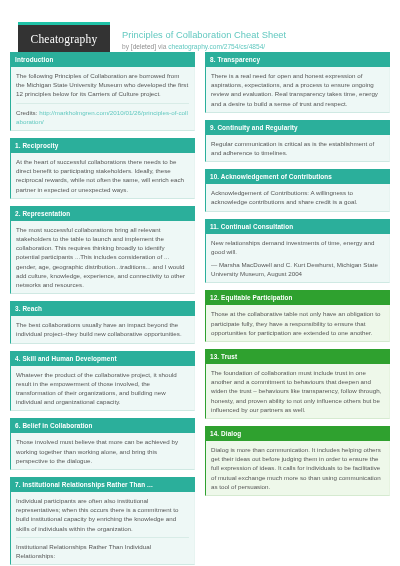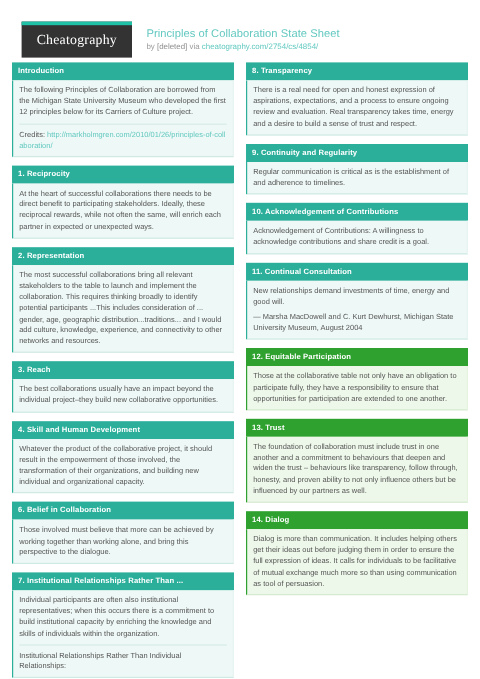--- a/index.html
+++ b/index.html
@@ -6,21 +6,21 @@
   html, body {
     margin: 0; padding: 0;
     width: 400px; height: 566px;
     background: #ffffff;
     font-family: "Liberation Sans", sans-serif;
     -webkit-font-smoothing: antialiased;
   }
   .page { width: 400px; height: 566px; position: relative; overflow: hidden; background:#fff; }
 
   
-  .header { display: flex; align-items: center; padding: 13px 0 0 18px; height: 52px; }
+  .header { display: flex; align-items: flex-end; padding: 13px 0 0 18px; height: 52px; }
   .logo-box {
     width: 92px; height: 30px;
     background: #333333;
     border-top: 3px solid #1FC2A7;
     display: flex; align-items: center; justify-content: center;
     flex: 0 0 auto;
   }
   .logo-text {
     color: #ffffff;
     font-family: "Liberation Serif", serif;
@@ -94,21 +94,21 @@
 </head>
 <body>
 
 <div class="page">
 
   <div class="header">
     <div class="logo-box">
       <span class="logo-text">Cheatography</span>
     </div>
     <div class="title-wrap">
-      <div class="sheet-title">Principles of Collaboration State Sheet</div>
+      <div class="sheet-title">Principles of Collaboration Cheat Sheet</div>
       <div class="byline">
         <span>by </span><span class="author">[deleted]</span><span> via </span><span class="lnk">cheatography.com/2754/cs/4854/</span>
       </div>
     </div>
   </div>
 
   <div class="columns">
     <div class="col">
         <div class="block theme-teal">
           <div class="block-head">Introduction</div>

